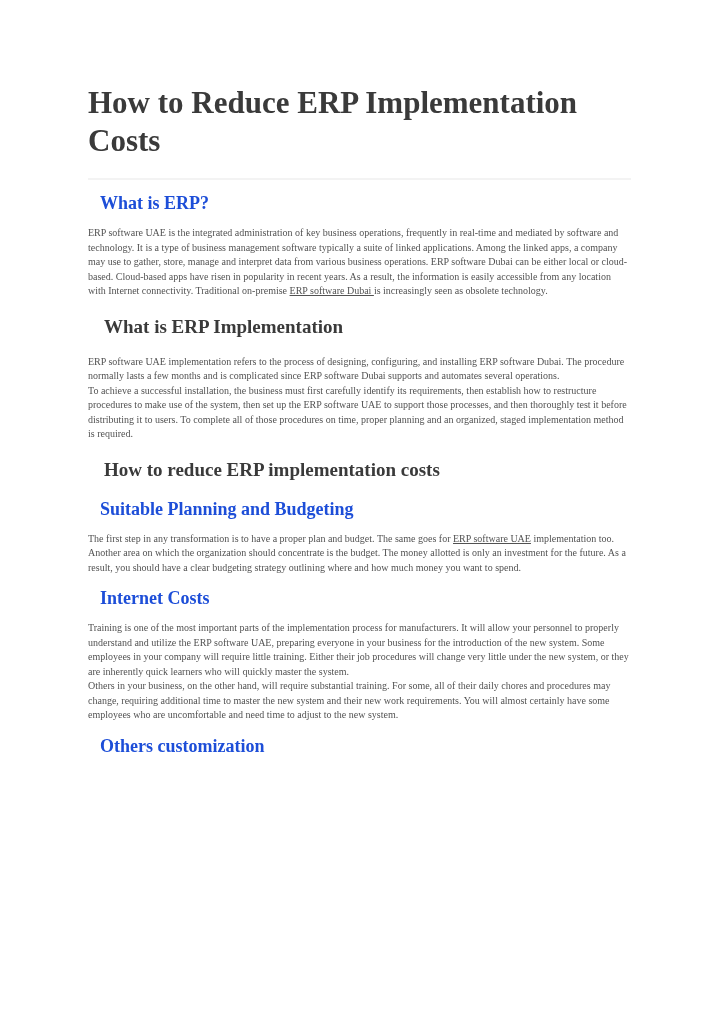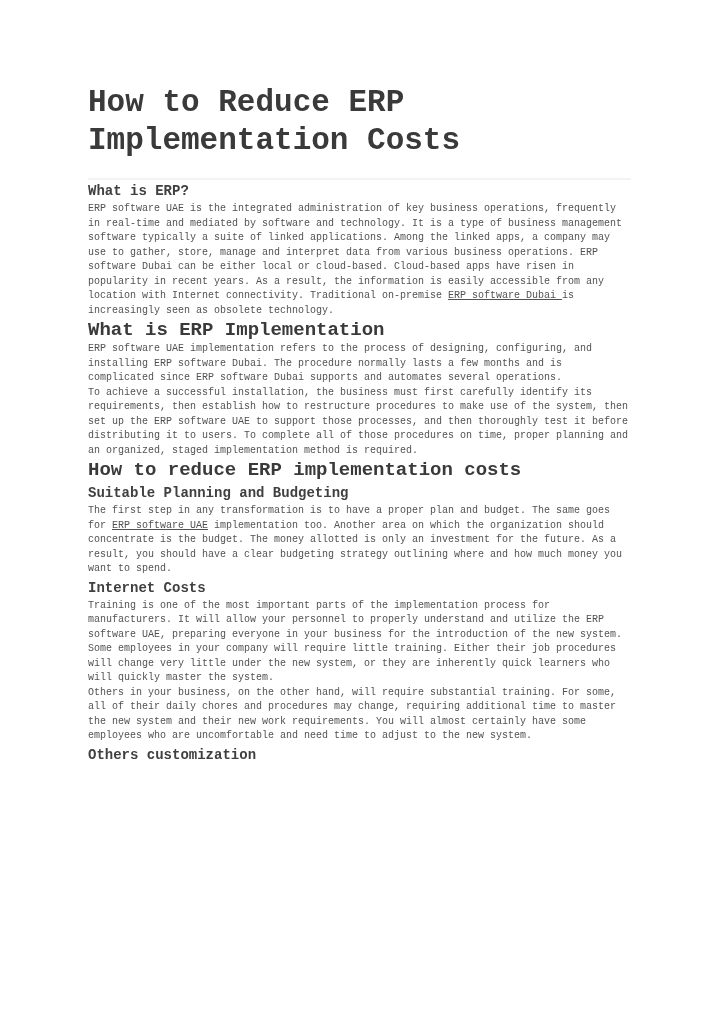--- a/index.html
+++ b/index.html
@@ -8,47 +8,47 @@
     background: #ffffff;
   }
   .page {
     position: relative;
     width: 719px;
     height: 1018px;
     box-sizing: border-box;
     padding: 84px 88px 0 88px;
     background: #ffffff;
     overflow: hidden;
-    font-family: Liberation Mono, monospace;
+    font-family: Liberation Serif, serif;
   }
   .doc-title {
     margin: 0 0 18px 0;
     font-size: 31px;
     line-height: 38px;
     font-weight: bold;
     color: #3a3a3a;
   }
   .divider {
     height: 2px;
     background: #f3f3f3;
     margin: 0;
   }
   h2.sec-heading {
-    margin: 0;
+    margin: 16px;
     font-size: 19px;
     line-height: 24px;
     font-weight: bold;
     color: #3a3a3a;
   }
   h3.sub-heading {
-    margin: 0;
-    font-size: 14px;
+    margin: 12px;
+    font-size: 18px;
     line-height: 22px;
     font-weight: bold;
-    color: #404040;
+    color: #1d4ed8;
   }
   p.body-para {
     margin: 0;
     font-size: 10px;
     line-height: 14.5px;
     color: #525252;
   }
   a.inline-link {
     color: #525252;
     text-decoration: underline;

